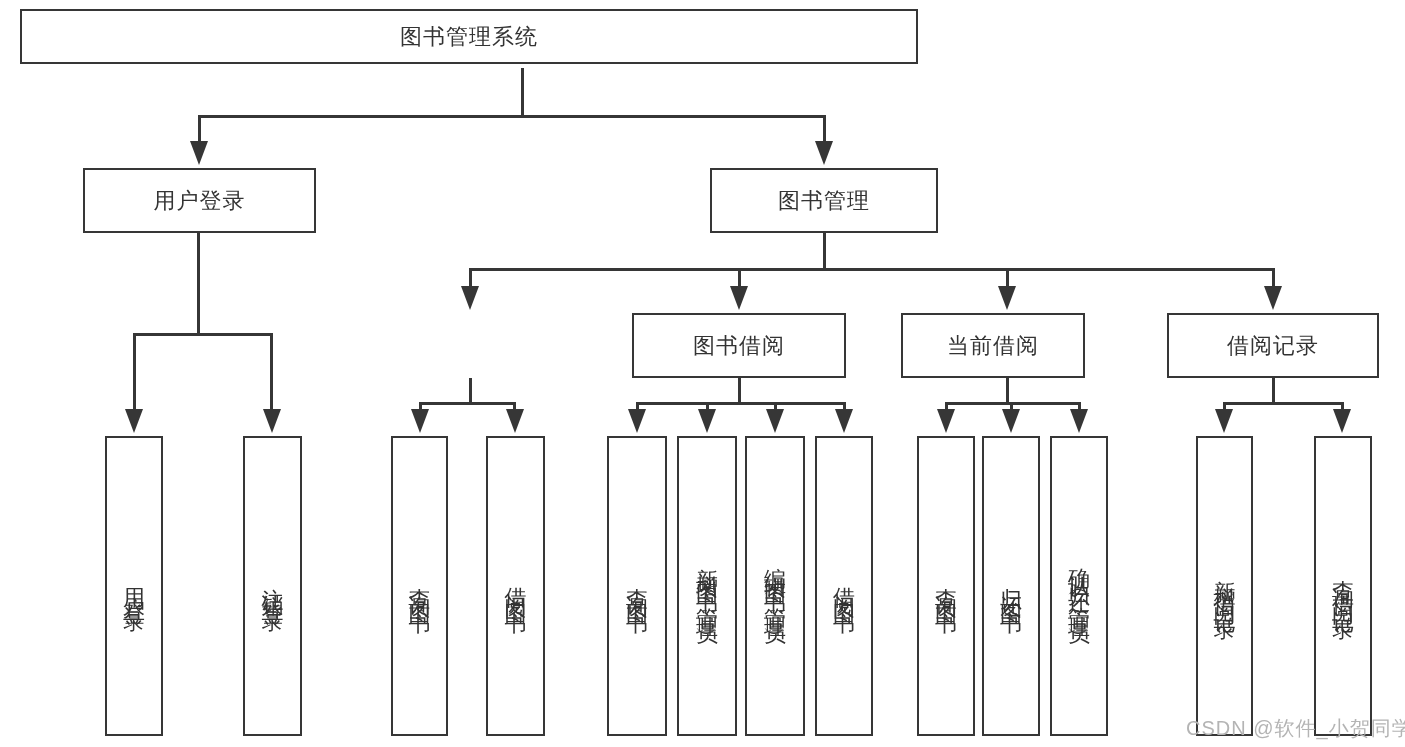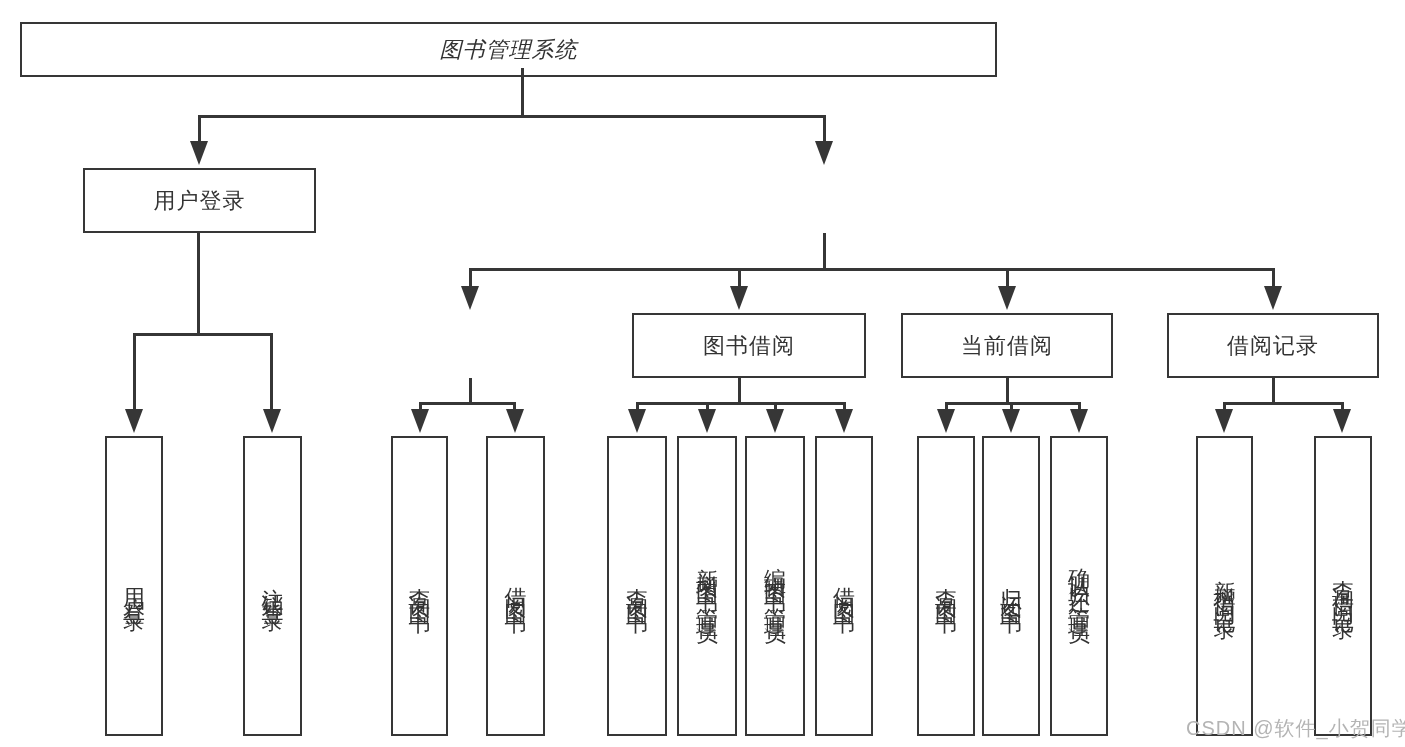--- a/index.html
+++ b/index.html
@@ -27,32 +27,33 @@
   .watermark {
     position:absolute; left:1186px; top:715px; color:#b4b4b4;
     font-size:20px; letter-spacing:1px; white-space:nowrap; z-index:5;
   }
 </style>
 </head>
 <body>
 
 <div class="canvas">
 
-  <div class="box hbox" style="left:20px; top:22px; width:977px; height:55px;font-style:italic;">图书管理系统</div>
+  <div class="box hbox" style="left:20px; top:9px; width:898px; height:55px;">图书管理系统</div>
 
   <div>
     <div class="vline" style="left:521px; top:68px; width:3px; height:50px;"></div>
     <div class="hline" style="left:198px; top:115px; width:628px; height:3px;"></div>
     <div class="vline" style="left:198px; top:115px; width:3px; height:30px;"></div>
     <div class="arrow" style="left:190px; top:141px;"></div>
     <div class="vline" style="left:823px; top:115px; width:3px; height:30px;"></div>
     <div class="arrow" style="left:815px; top:141px;"></div>
   </div>
 
   <div class="box hbox" style="left:83px; top:168px; width:233px; height:65px;">用户登录</div>
+  <div class="box hbox" style="left:710px; top:168px; width:228px; height:65px;">图书管理</div>
 
   <div>
     <div class="vline" style="left:197px; top:233px; width:3px; height:103px;"></div>
     <div class="hline" style="left:133px; top:333px; width:140px; height:3px;"></div>
     <div class="vline" style="left:133px; top:333px; width:3px; height:80px;"></div>
     <div class="arrow" style="left:125px; top:409px;"></div>
     <div class="vline" style="left:270px; top:333px; width:3px; height:80px;"></div>
     <div class="arrow" style="left:263px; top:409px;"></div>
   </div>
 
@@ -62,22 +63,22 @@
     <div class="vline" style="left:469px; top:268px; width:3px; height:20px;"></div>
     <div class="arrow" style="left:461px; top:286px;"></div>
     <div class="vline" style="left:738px; top:268px; width:3px; height:20px;"></div>
     <div class="arrow" style="left:730px; top:286px;"></div>
     <div class="vline" style="left:1006px; top:268px; width:3px; height:20px;"></div>
     <div class="arrow" style="left:998px; top:286px;"></div>
     <div class="vline" style="left:1272px; top:268px; width:3px; height:20px;"></div>
     <div class="arrow" style="left:1264px; top:286px;"></div>
   </div>
 
-  <div class="box hbox" style="left:632px; top:313px; width:234px; height:65px;">图书借阅</div>
-  <div class="box hbox" style="left:901px; top:313px; width:212px; height:65px;">当前借阅</div>
+  <div class="box hbox" style="left:632px; top:313px; width:214px; height:65px;">图书借阅</div>
+  <div class="box hbox" style="left:901px; top:313px; width:184px; height:65px;">当前借阅</div>
   <div class="box hbox" style="left:1167px; top:313px; width:212px; height:65px;">借阅记录</div>
 
   <div>
     <div class="vline" style="left:469px; top:378px; width:3px; height:27px;"></div>
     <div class="hline" style="left:419px; top:402px; width:97px; height:3px;"></div>
     <div class="vline" style="left:419px; top:402px; width:3px; height:12px;"></div>
     <div class="arrow" style="left:411px; top:409px;"></div>
     <div class="vline" style="left:513px; top:402px; width:3px; height:12px;"></div>
     <div class="arrow" style="left:506px; top:409px;"></div>
   </div>

